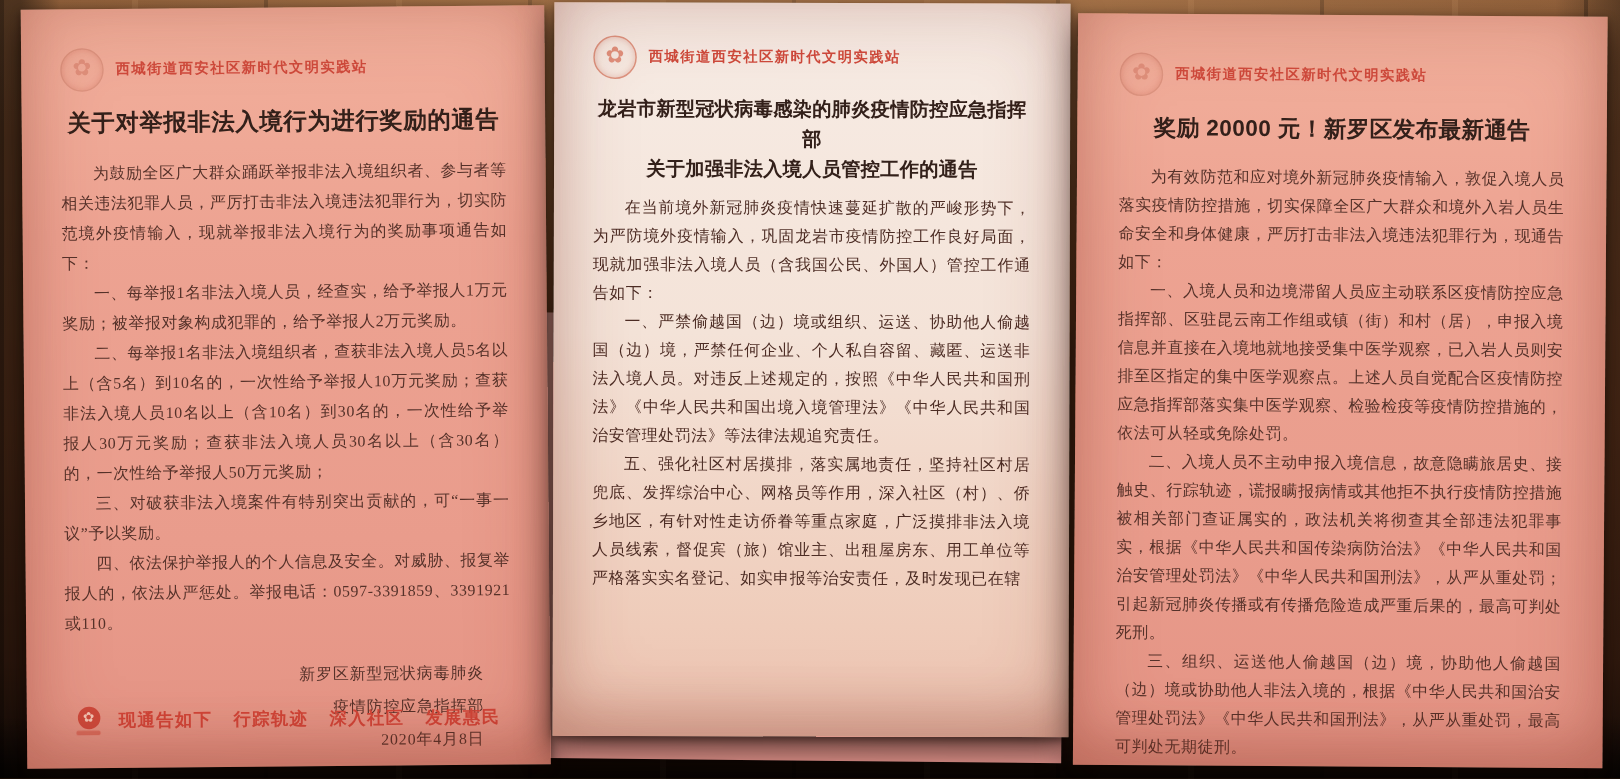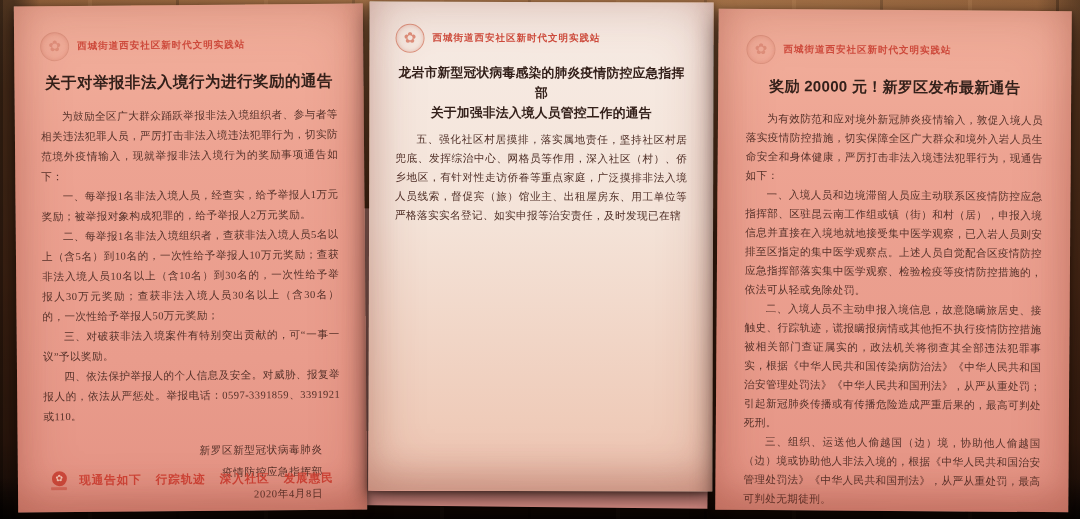--- a/index.html
+++ b/index.html
@@ -129,20 +129,22 @@
   <article class="sheet sheet-white sheet-mid t-mid">
     <div class="doc-header">
       <span class="seal">✿</span>
       <span class="org-name">西城街道西安社区新时代文明实践站</span>
     </div>
     <h1 class="doc-title">
       <span style="display:block">龙岩市新型冠状病毒感染的肺炎疫情防控应急指挥部</span>
       <span style="display:block">关于加强非法入境人员管控工作的通告</span>
     </h1>
     <div class="doc-body">
+      <p class="para">在当前境外新冠肺炎疫情快速蔓延扩散的严峻形势下，为严防境外疫情输入，巩固龙岩市疫情防控工作良好局面，现就加强非法入境人员（含我国公民、外国人）管控工作通告如下：</p>
+      <p class="para">一、严禁偷越国（边）境或组织、运送、协助他人偷越国（边）境，严禁任何企业、个人私自容留、藏匿、运送非法入境人员。对违反上述规定的，按照《中华人民共和国刑法》《中华人民共和国出境入境管理法》《中华人民共和国治安管理处罚法》等法律法规追究责任。</p>
       <p class="para">五、强化社区村居摸排，落实属地责任，坚持社区村居兜底、发挥综治中心、网格员等作用，深入社区（村）、侨乡地区，有针对性走访侨眷等重点家庭，广泛摸排非法入境人员线索，督促宾（旅）馆业主、出租屋房东、用工单位等严格落实实名登记、如实申报等治安责任，及时发现已在辖</p>
     </div>
   </article>
 
   <article class="sheet sheet-pink sheet-right t-right">
     <div class="doc-header">
       <span class="seal">✿</span>
       <span class="org-name">西城街道西安社区新时代文明实践站</span>
     </div>
     <h1 class="doc-title">奖励 20000 元！新罗区发布最新通告</h1>

